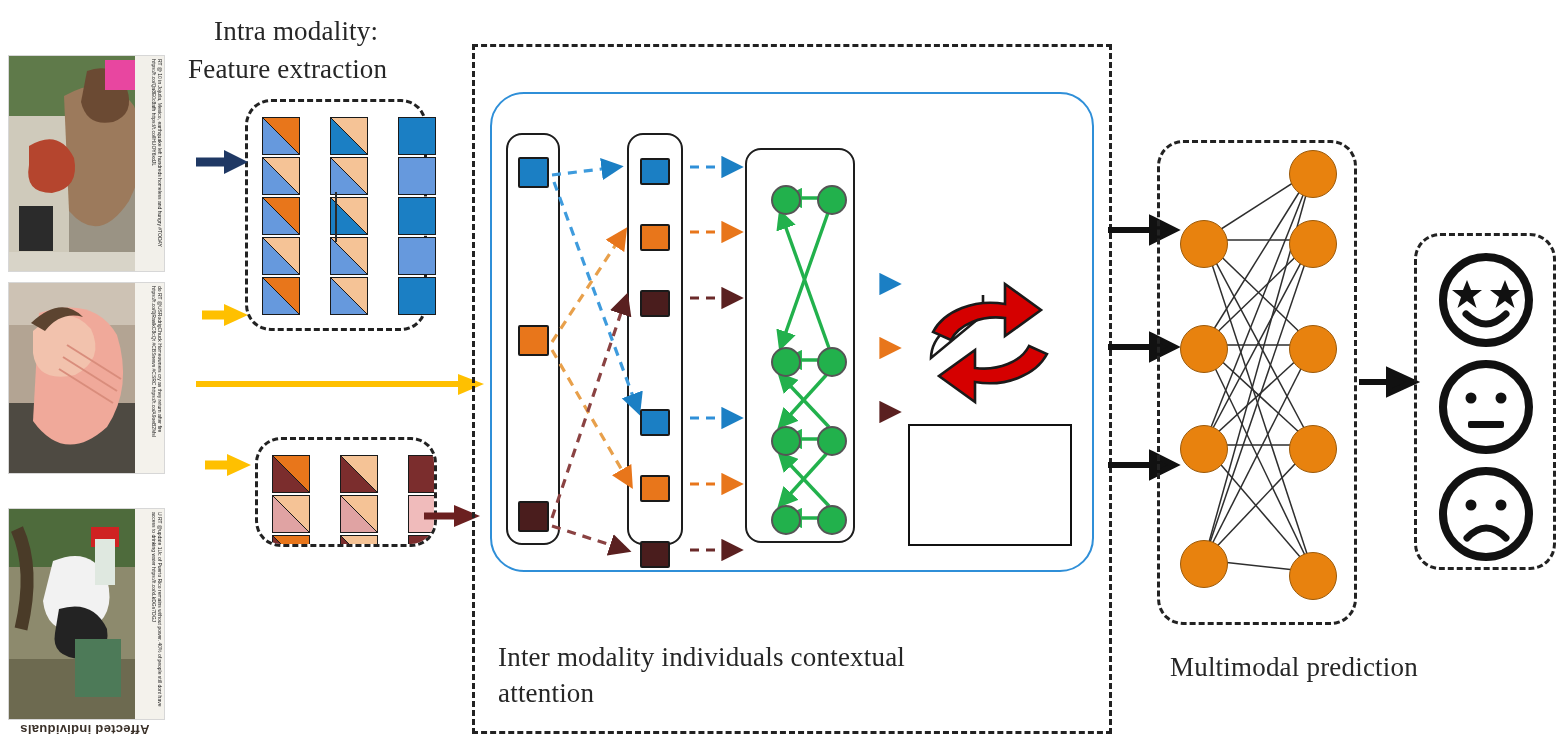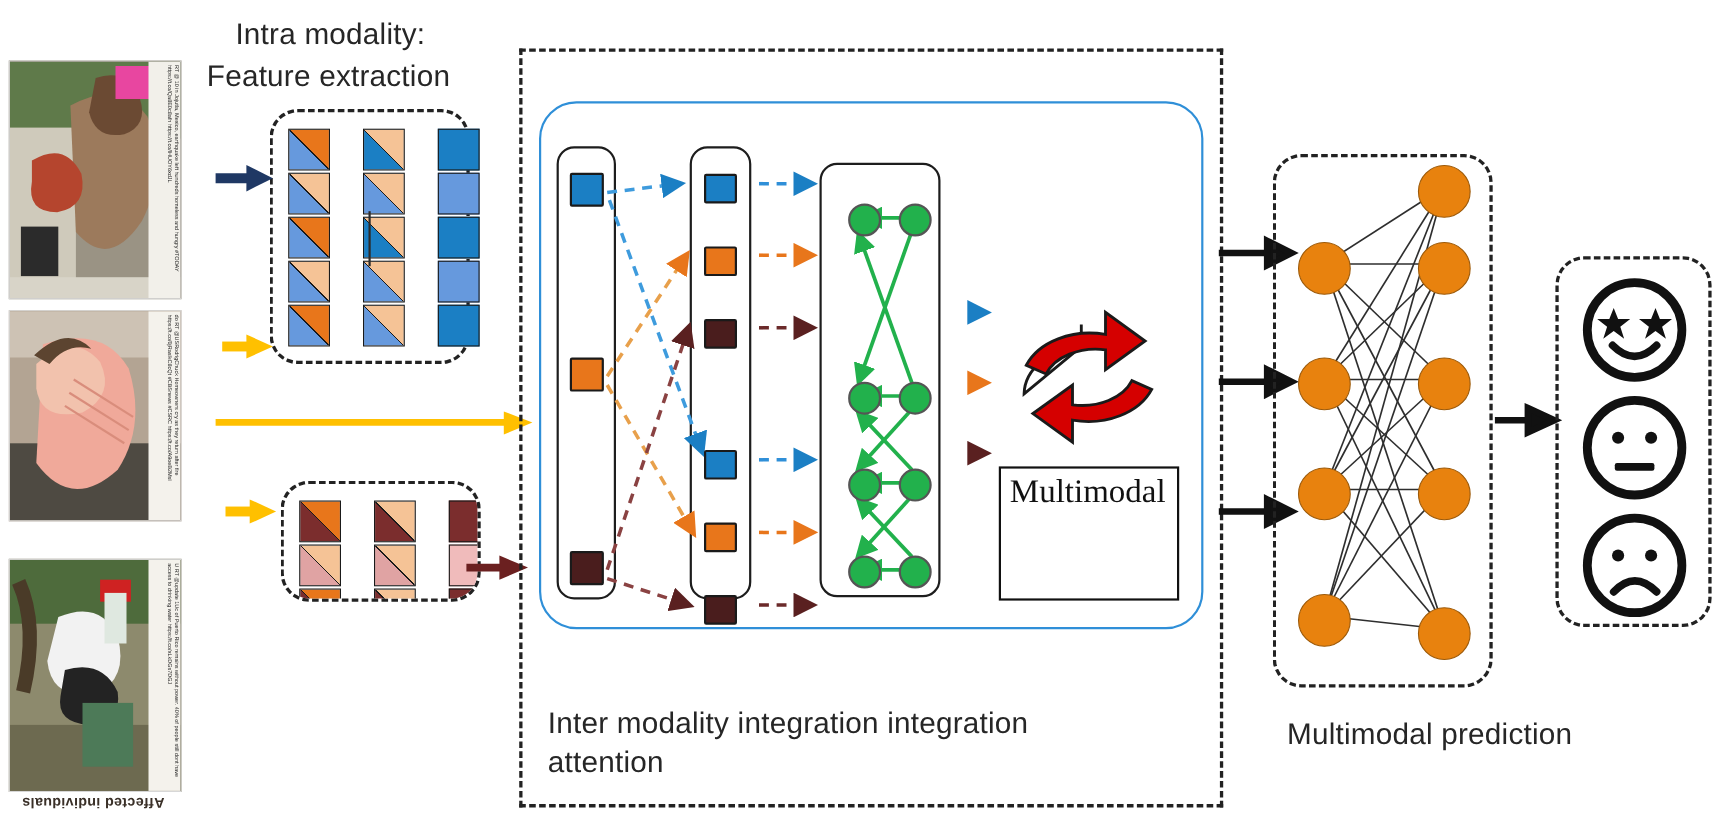--- a/index.html
+++ b/index.html
@@ -1,19 +1,19 @@
 <!DOCTYPE html>
 <html><head>
 <meta charset="utf-8">
 <style>
   html,body{margin:0;padding:0;background:#ffffff;}
   body{width:1566px;height:753px;position:relative;overflow:hidden;
        font-family:"Liberation Sans",sans-serif;color:#1a1a1a;}
   .abs{position:absolute;}
-  .lbl{color:#262626;font-size:27px;line-height:34px;letter-spacing:.2px;}
+  .lbl{color:#262626;font-size:27px;line-height:34px;letter-spacing:.2px;font-family:Liberation Serif, serif;}
   .dash-box{border:3px dashed #222;border-radius:26px;box-sizing:border-box;}
   .dash-rect{border:3px dashed #222;box-sizing:border-box;}
   .solid-round{border:2.5px solid #1d1d1d;border-radius:16px;box-sizing:border-box;background:#fff;}
   .blue-round{border:2.5px solid #2f8fd8;border-radius:34px;box-sizing:border-box;}
   .cell{position:absolute;box-sizing:border-box;border:1.6px solid #1a1a1a;}
   .sq{position:absolute;box-sizing:border-box;border:2px solid #1a1a1a;border-radius:2px;}
   .node{position:absolute;border-radius:50%;box-sizing:border-box;}
   .mm-box{position:absolute;background:#fff;border:2.5px solid #111;box-sizing:border-box;
           font-family:"Liberation Serif",serif;font-size:30px;line-height:35px;color:#111;
           padding:3px 6px 0 8px;}
@@ -142,21 +142,21 @@
   <path d="M22 2 L46 13 L22 24 Z" fill="#FFC000"></path>
 </svg>
 <svg class="abs" style="left:424px;top:502px;width:62px;height:28px;">
   <path d="M0 14 L32 14" stroke="#6B2020" stroke-width="7" fill="none"></path>
   <path d="M30 3 L56 14 L30 25 Z" fill="#6B2020"></path>
 </svg>
 
 <div class="abs dash-rect" style="left:472px;top:44px;width:640px;height:690px;"></div>
 <div class="abs blue-round" style="left:490px;top:92px;width:604px;height:480px;"></div>
 
-<div class="abs lbl" style="left:498px;top:640px;">Inter modality integration integration</div>
+<div class="abs lbl" style="left:498px;top:640px;">Inter modality individuals contextual</div>
 <div class="abs lbl" style="left:498px;top:676px;">attention</div>
 
 <div class="abs solid-round" style="left:506px;top:133px;width:54px;height:412px;"></div>
 
 <div class="abs solid-round" style="left:627px;top:133px;width:56px;height:412px;"></div>
 
 <div class="abs solid-round" style="left:745px;top:148px;width:110px;height:395px;"></div>
 
 <svg class="abs" style="left:490px;top:120px;width:420px;height:440px;">
   <defs>
@@ -235,21 +235,20 @@
 
 <svg class="abs" style="left:905px;top:258px;width:170px;height:170px;">
   <g fill="#D50000" stroke="#1a1a1a" stroke-width="2.6">
     <path d="M26 100 a58 44 0 0 1 52 -43 l0 -20 l0 20 a58 44 0 0 1 0 0 Z" fill="none"></path>
     <path d="M28 74 a62 46 0 0 1 72 -28 l0 -20 l36 26 l-36 26 l0 -18 a48 34 0 0 0 -54 22 Z"></path>
     <path d="M142 96 a62 46 0 0 1 -72 28 l0 20 l-36 -26 l36 -26 l0 18 a48 34 0 0 0 54 -22 Z"></path>
   </g>
 </svg>
 
 <div class="mm-box" style="left:908px;top:424px;width:164px;height:122px;">
-  <div>Multimodal</div>
 </div>
 
 <svg class="abs" style="left:1108px;top:215px;width:70px;height:275px;">
   <g stroke="#111" stroke-width="6" fill="#111">
     <line x1="0" y1="15" x2="46" y2="15"></line>
       <path d="M44 4 L66 15 L44 26 Z"></path>
     <line x1="0" y1="132" x2="46" y2="132"></line>
       <path d="M44 121 L66 132 L44 143 Z"></path>
     <line x1="0" y1="250" x2="46" y2="250"></line>
       <path d="M44 239 L66 250 L44 261 Z"></path>

